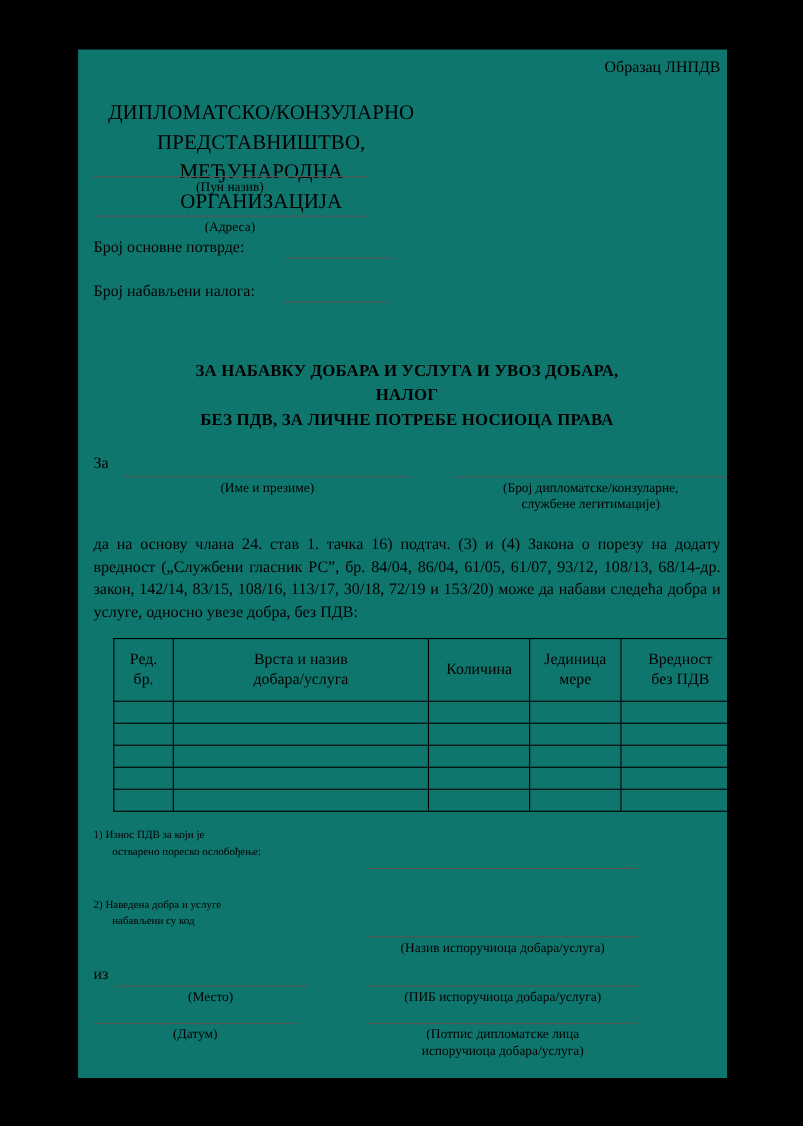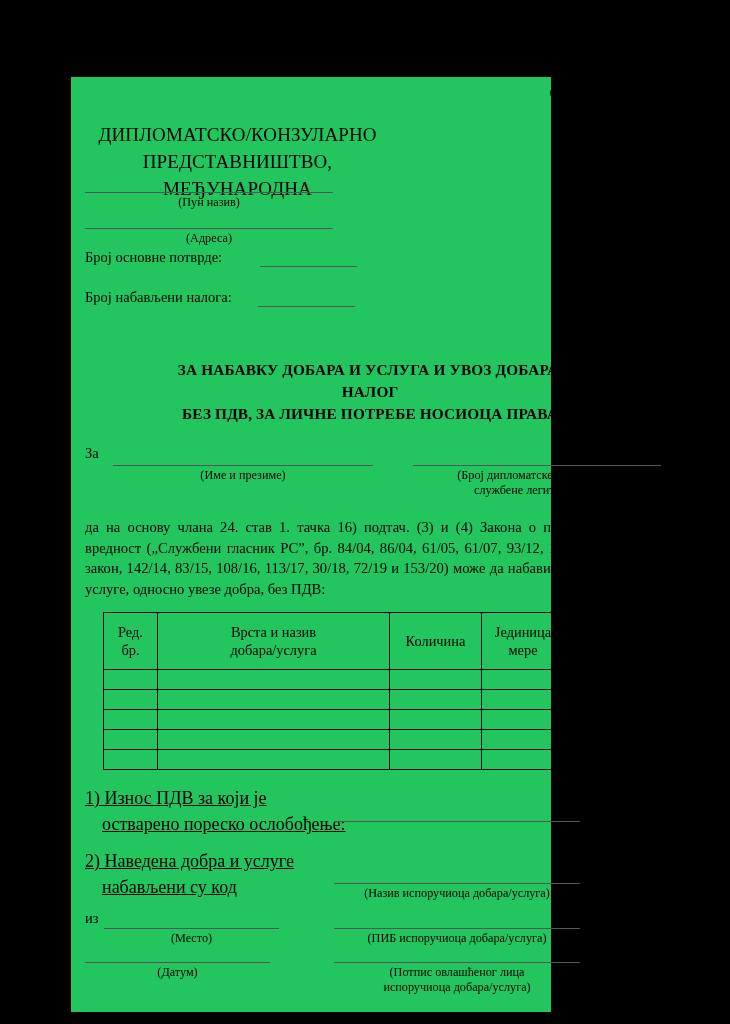--- a/index.html
+++ b/index.html
@@ -13,26 +13,25 @@
     height: 1024px;
     overflow: hidden;
     font-family: "Liberation Serif", "DejaVu Serif", serif;
   }
 
   
   .page {
     position: absolute;
     left: 71px;
     top: 45px;
-    width: 480px;
+    width: 590px;
     height: 935px;
-    background: #22c55e;
+    background: #0f766e;
     box-sizing: border-box;
     color: #000000;
-    margin-top: 32px;
   }
 
   .inner {
     position: absolute;
     left: 14px;
     top: 0px;
     width: 570px;
     height: 935px;
   }
 
@@ -130,33 +129,34 @@
   table.goods td {
     height: 19px;
   }
   col.c1 { width: 54px; }
   col.c2 { width: 232px; }
   col.c3 { width: 92px; }
   col.c4 { width: 83px; }
   col.c5 { width: 108px; }
 
   
-  .item { position: absolute; font-size: 18px; line-height: 1.45; text-decoration: underline; }
+  .item { position: absolute; font-size: 10px; line-height: 1.45; }
 </style>
 </head>
 <body>
 
 <div class="page">
   <div class="inner">
 
     <div class="form-code">Образац ЛНПДВ</div>
 
     <div class="org-block">
       <div>ДИПЛОМАТСКО/КОНЗУЛАРНО</div>
       <div>ПРЕДСТАВНИШТВО, МЕЂУНАРОДНА</div>
+      <div>ОРГАНИЗАЦИЈА</div>
     </div>
 
     <div class="rule" style="left:0px; top:115px; width:248px;"></div>
     <div class="cap" style="left:0px; top:118px; width:248px;">(Пун назив)</div>
 
     <div class="rule" style="left:0px; top:151px; width:248px;"></div>
     <div class="cap" style="left:0px; top:154px; width:248px;">(Адреса)</div>
 
     <div class="lbl" style="left:0px; top:172px;">Број основне потврде:</div>
     <div class="rule" style="left:175px; top:189px; width:97px;"></div>
@@ -272,18 +272,18 @@
     <div class="cap" style="left:19px; top:854px; width:175px;">(Место)</div>
 
     <div class="rule" style="left:249px; top:851px; width:246px;"></div>
     <div class="cap" style="left:249px; top:854px; width:246px;">(ПИБ испоручиоца добара/услуга)</div>
 
     <div class="rule" style="left:0px; top:885px; width:185px;"></div>
     <div class="cap" style="left:0px; top:888px; width:185px;">(Датум)</div>
 
     <div class="rule" style="left:249px; top:885px; width:246px;"></div>
     <div class="cap" style="left:249px; top:888px; width:246px;">
-      <div>(Потпис овлашћеног лица</div>
+      <div>(Потпис дипломатске лица</div>
       <div>испоручиоца добара/услуга)</div>
     </div>
 
   </div>
 </div>
 
 </body></html>

